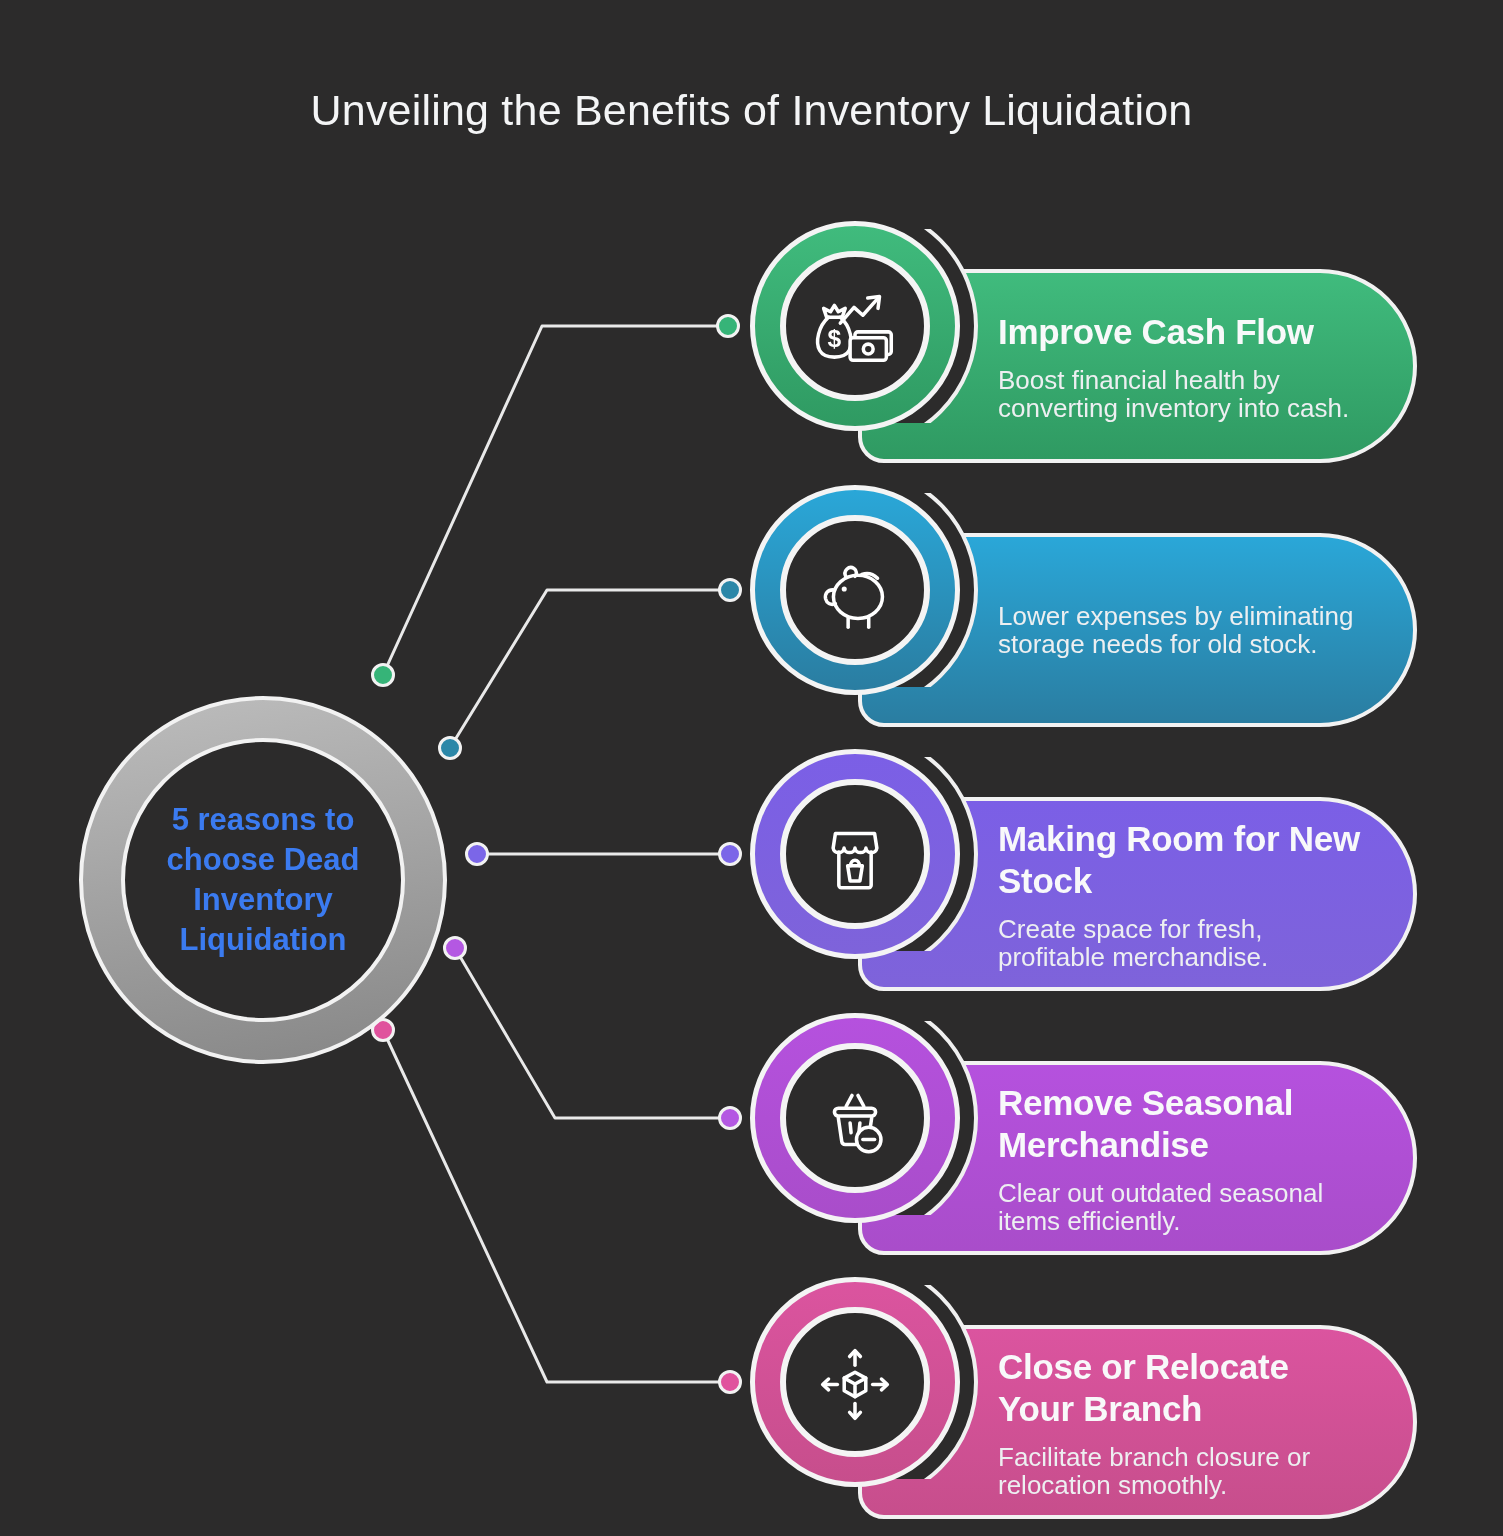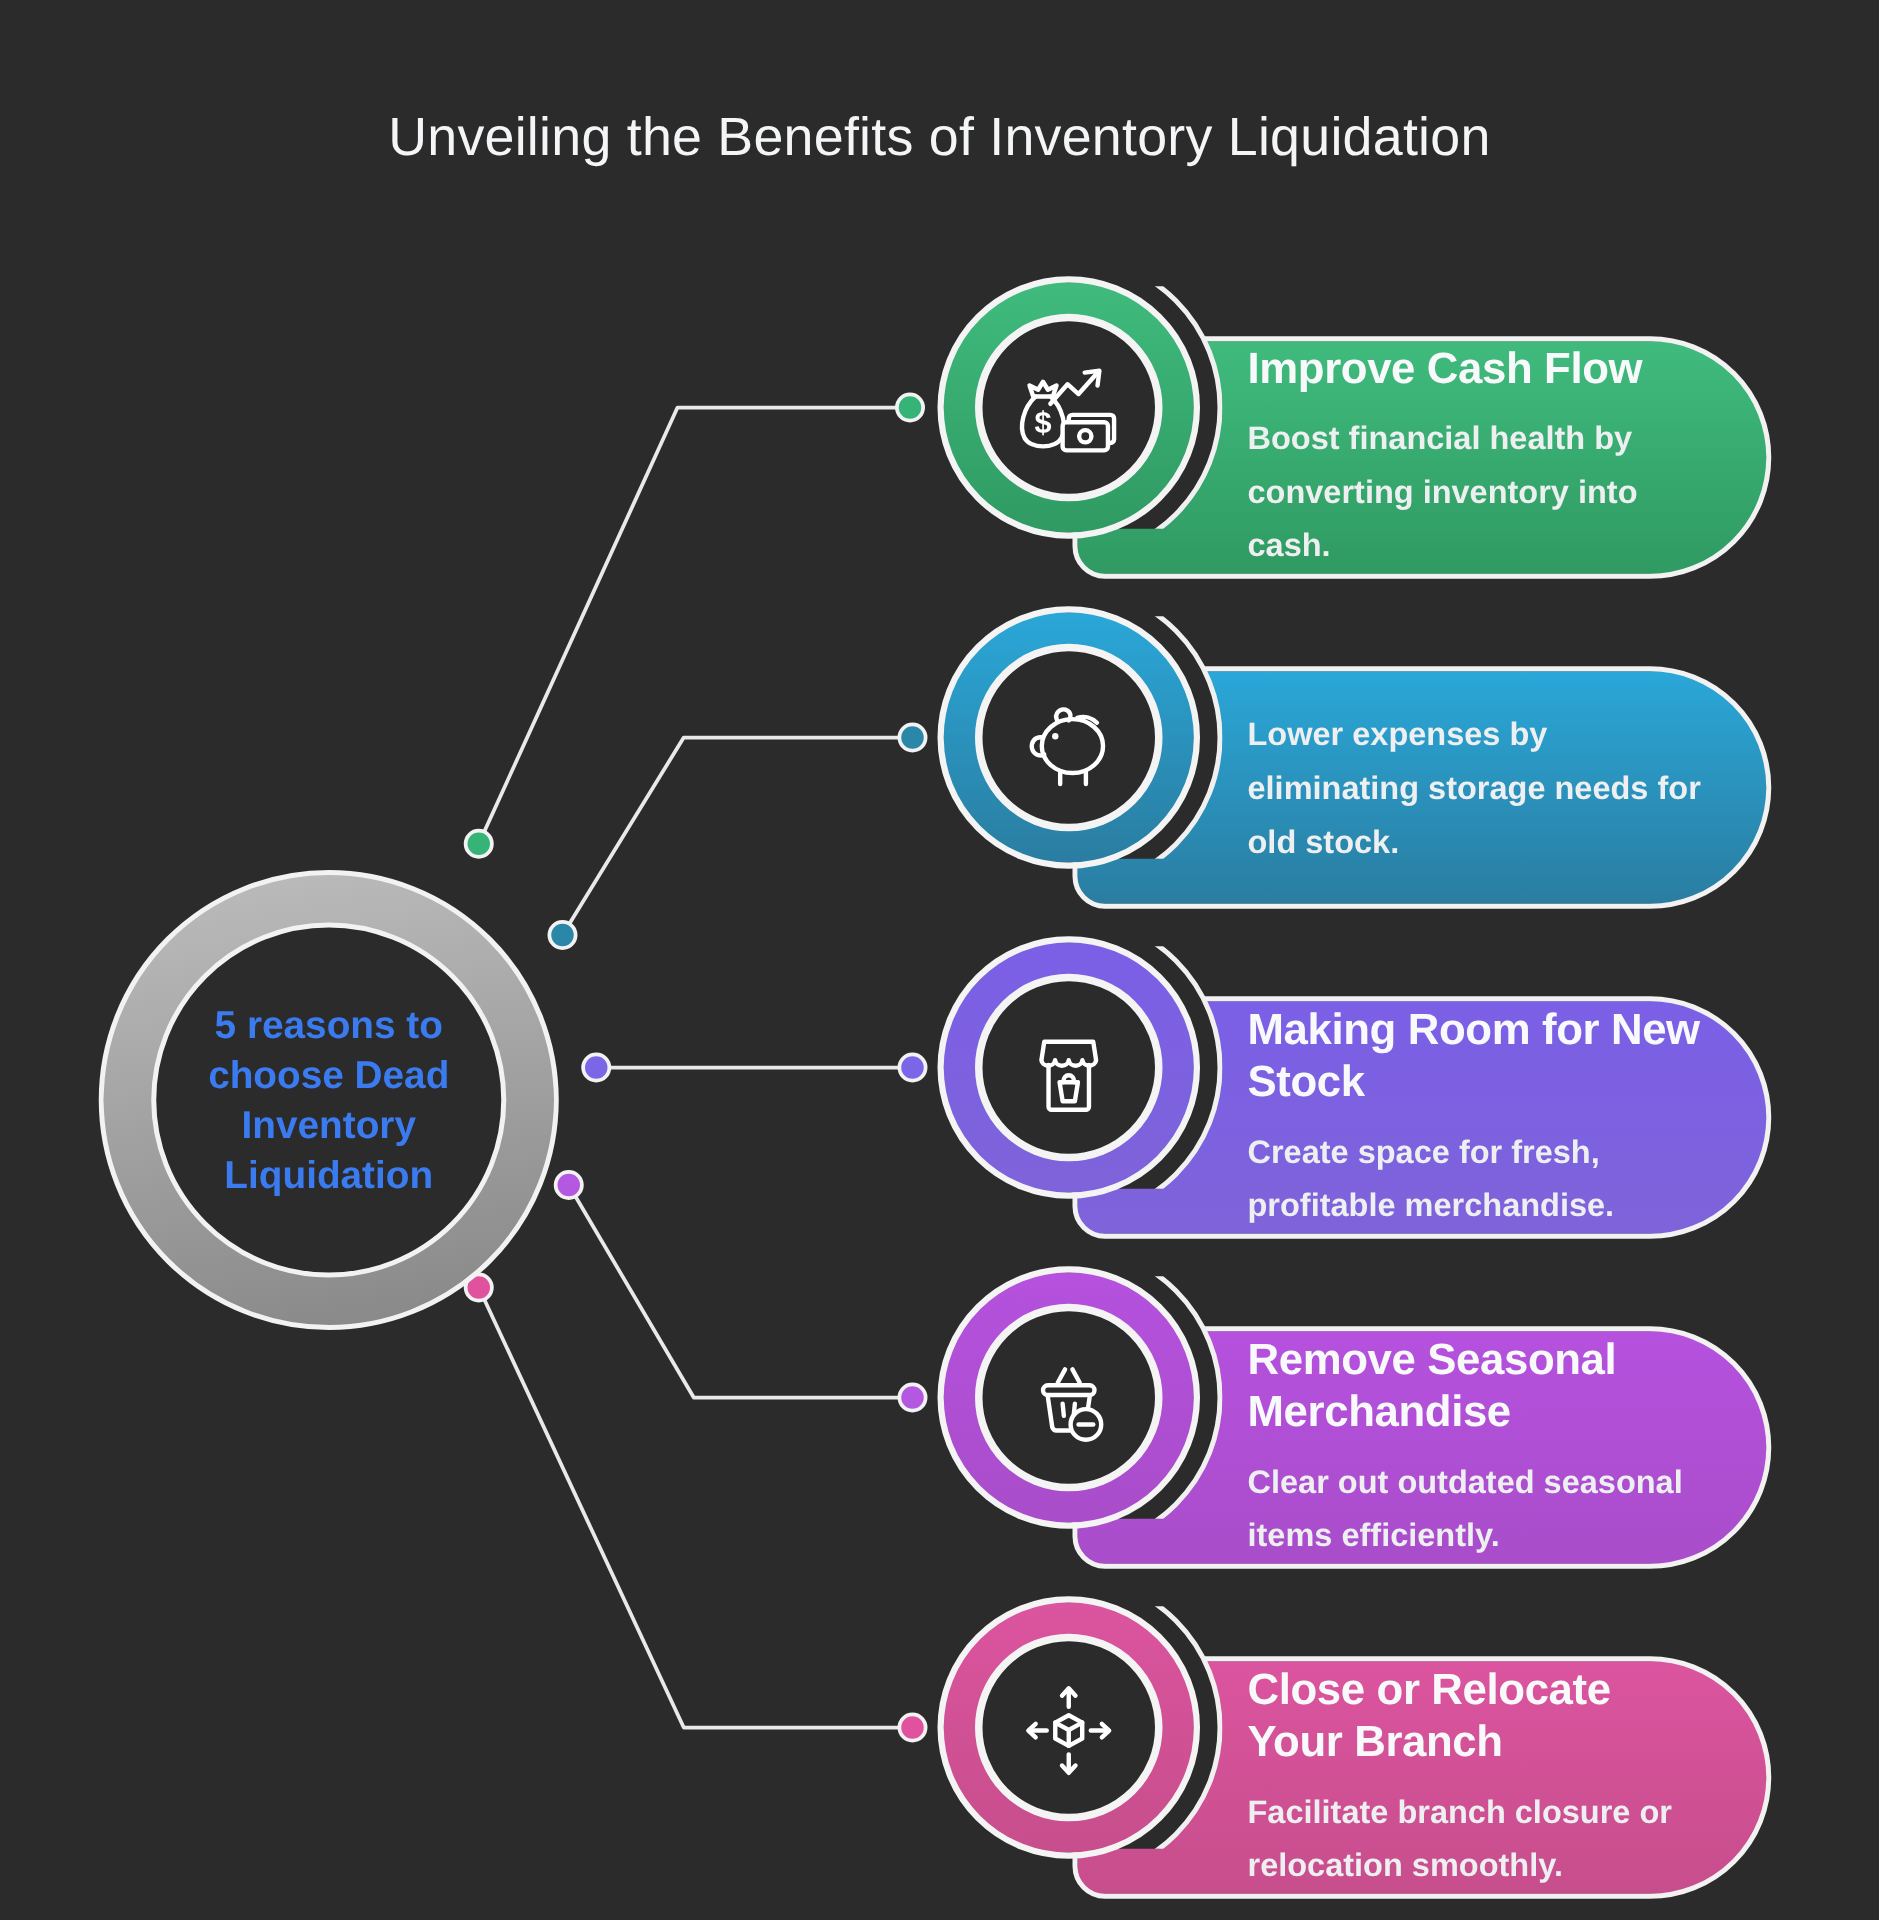--- a/index.html
+++ b/index.html
@@ -37,21 +37,21 @@
   .r4{--cy:1118px;--g1:#b551de; --g2:#a94dca;}
   .r5{--cy:1382px;--g1:#db549f; --g2:#c74e8c;}
   .card{
     position:absolute;left:858px;top:calc(var(--cy) - 97px);width:559px;height:194px;
     background:linear-gradient(180deg,var(--g1),var(--g2));
     border:4px solid #f2f2f2;border-radius:26px 97px 97px 26px;box-sizing:border-box;
     display:flex;flex-direction:column;justify-content:center;
     padding:0 48px 0 136px;z-index:1;margin-top:40px;
   }
   .card-title{font-size:35px;font-weight:700;color:#f8f9fa;line-height:42px;letter-spacing:-0.3px;margin-bottom:13px;}
-  .card-desc{font-size:26px;font-weight:700;color:#edeff1;line-height:43px;}
+  .card-desc{font-size:26px;font-weight:400;color:#edeff1;line-height:28px;}
   .crescent{
     position:absolute;left:732px;top:calc(var(--cy) - 123px);width:246px;height:246px;
     border-radius:50%;background:#2c2b2b;border:4px solid #f0f0f0;box-sizing:border-box;
     clip-path:inset(26px 0 26px 50%);z-index:2;
   }
   .badge{
     position:absolute;left:750px;top:calc(var(--cy) - 105px);width:210px;height:210px;
     border-radius:50%;border:5px solid #f4f4f4;background:linear-gradient(180deg,var(--g1),var(--g2));
     box-sizing:border-box;display:flex;align-items:center;justify-content:center;z-index:3;
   }

